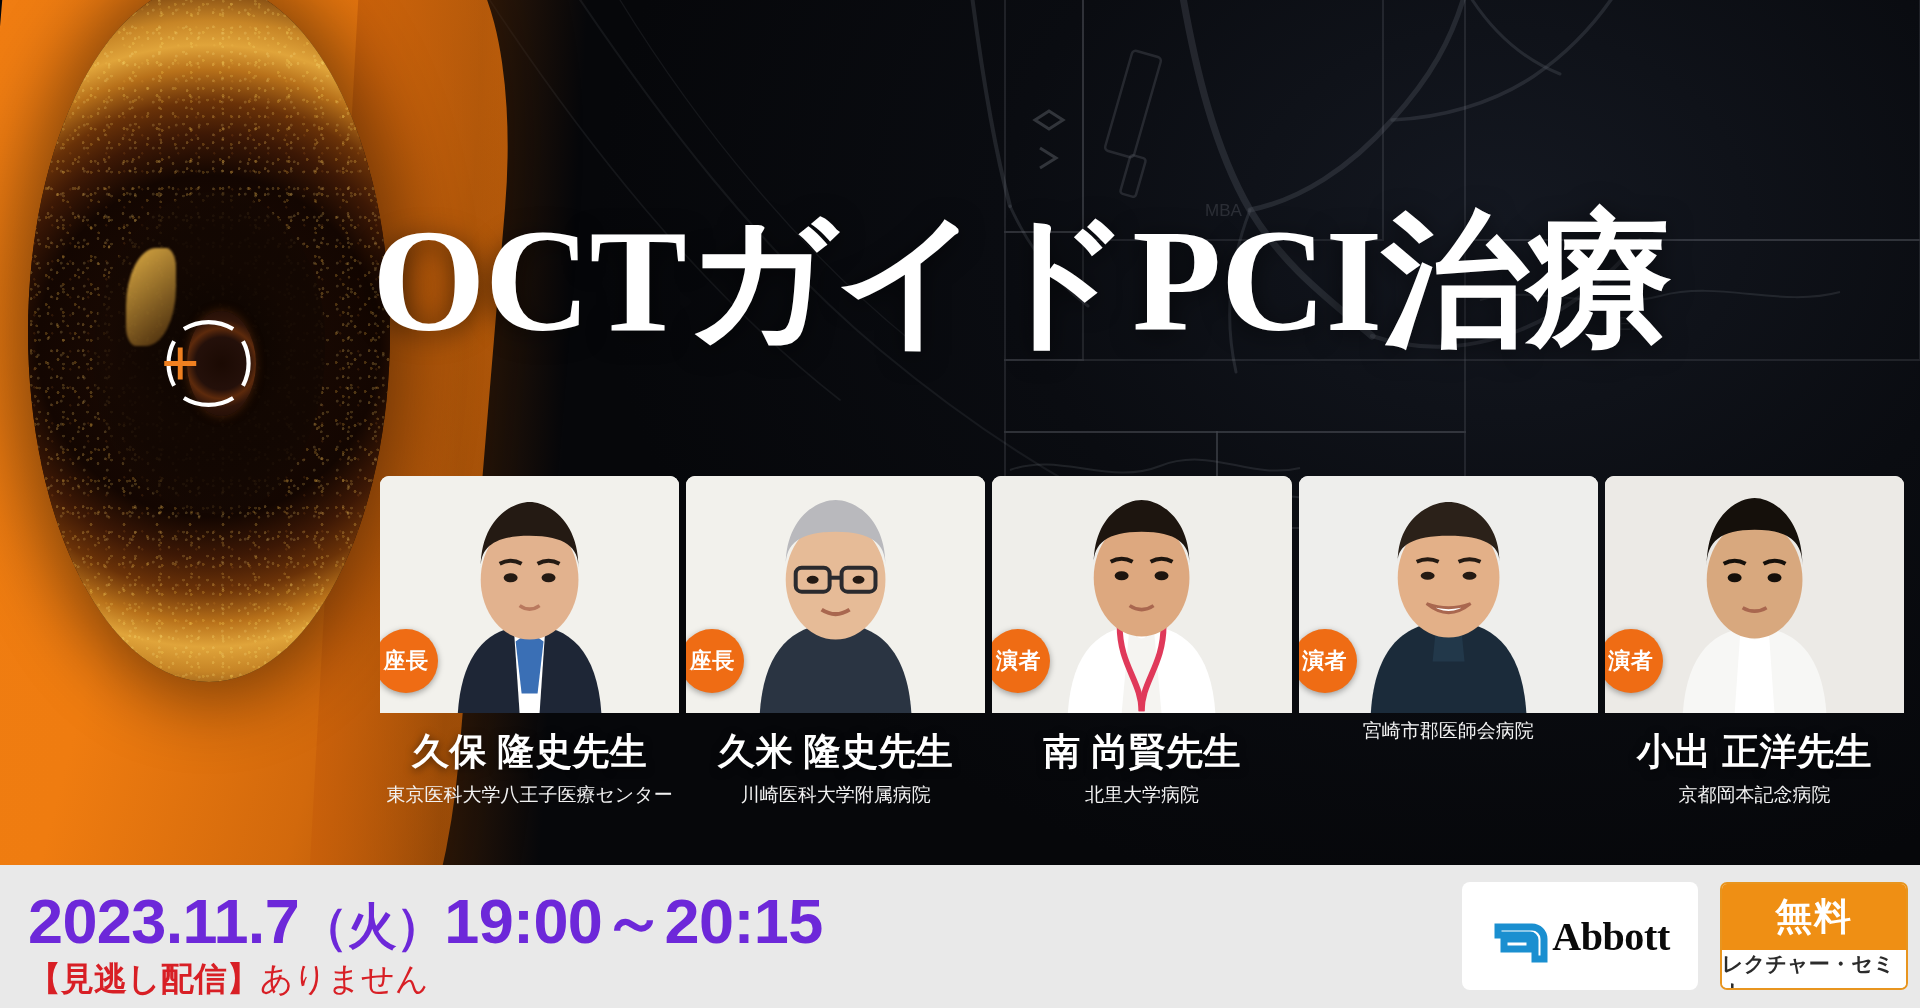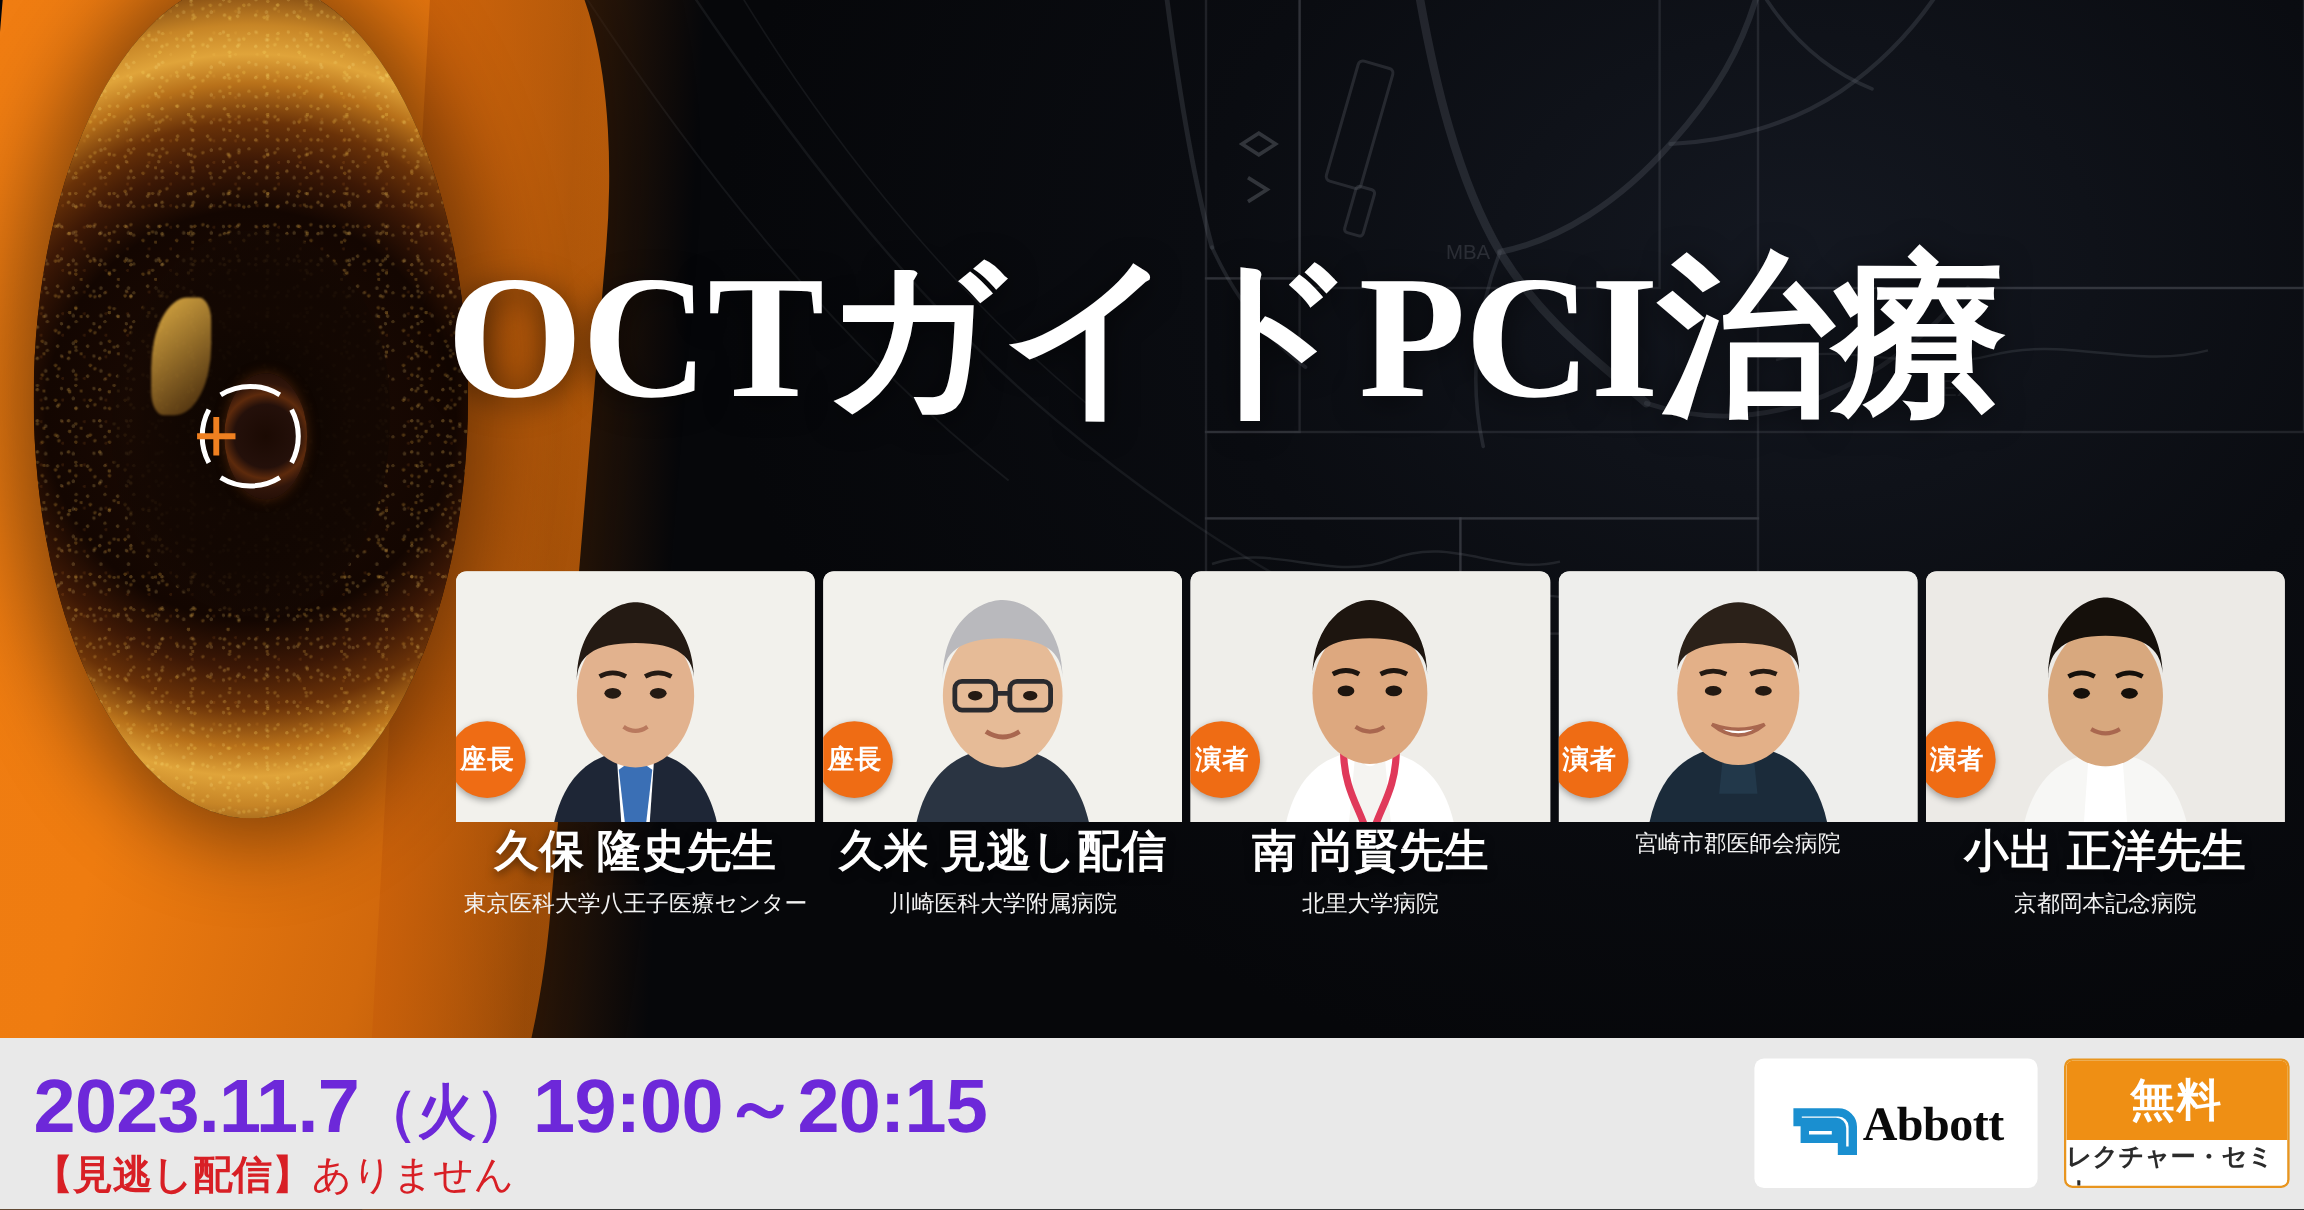--- a/index.html
+++ b/index.html
@@ -108,33 +108,33 @@
     text-shadow:0 4px 26px rgba(0,0,0,.55);
   }
 
   
   .speakers {
     position:absolute; left:380px; top:476px; width:1524px; height:360px;
     display:flex; gap:7px; z-index:7;
   }
   .sp { position:relative; flex:1 1 0; display:flex; flex-direction:column; align-items:center; }
   .sp-photo {
-    position:relative; width:100%; height:209px;
+    position:relative; width:100%; height:237px;
     border-radius:9px 9px 0 0; overflow:hidden;
     background:#efeeea;
   }
   .sp-photo .face { position:absolute; inset:0; }
   .badge {
     position:absolute; left:-6px; bottom:20px; width:64px; height:64px; border-radius:50%;
     background:#ef6c14; color:#fff; display:flex; align-items:center; justify-content:center;
     font-size:22px; font-weight:700; letter-spacing:.02em; z-index:4;
     box-shadow:0 2px 6px rgba(0,0,0,.35);
   }
   .sp-name {
-    color:#fff; font-size:37px; font-weight:700; letter-spacing:.01em;
+    margin-top:14px; color:#fff; font-size:37px; font-weight:700; letter-spacing:.01em;
     white-space:nowrap; text-shadow:0 2px 8px rgba(0,0,0,.6);
   }
   .sp-org { margin-top:5px; color:#f2f2f2; font-size:19px; white-space:nowrap; }
 
   
   .footer {
     position:absolute; left:0; bottom:0; width:1920px; height:143px;
     background:#e9e9e9; z-index:9;
   }
   .f-date {
@@ -283,21 +283,21 @@
             <rect x="110" y="92" width="34" height="24" rx="6"></rect>
             <rect x="156" y="92" width="34" height="24" rx="6"></rect>
             <path d="M144 102 h12"></path>
           </g>
           <ellipse cx="127" cy="104" rx="6" ry="4" fill="#241a13"></ellipse>
           <ellipse cx="173" cy="104" rx="6" ry="4" fill="#241a13"></ellipse>
           <path d="M136 134 q14 9 28 0" stroke="#a9674f" stroke-width="4" fill="none"></path>
         </svg>
         <div class="badge">座長</div>
       </div>
-      <div class="sp-name">久米 見逃し配信</div>
+      <div class="sp-name">久米 隆史先生</div>
       <div class="sp-org">川崎医科大学附属病院</div>
     </div>
 
     <div class="sp">
       <div class="sp-photo">
         <svg class="face" viewBox="0 0 300 238" preserveAspectRatio="xMidYMid slice">
           <rect width="300" height="238" fill="#efeeea"></rect>
           <path d="M76 238 C80 176 108 150 150 150 C192 150 220 176 224 238 Z" fill="#ffffff"></path>
           <path d="M138 150 q12 26 24 0 l8 88 h-40 z" fill="#f5f4f1"></path>
           <path d="M128 150 C128 190 150 206 150 236" stroke="#e0395a" stroke-width="6" fill="none"></path>

